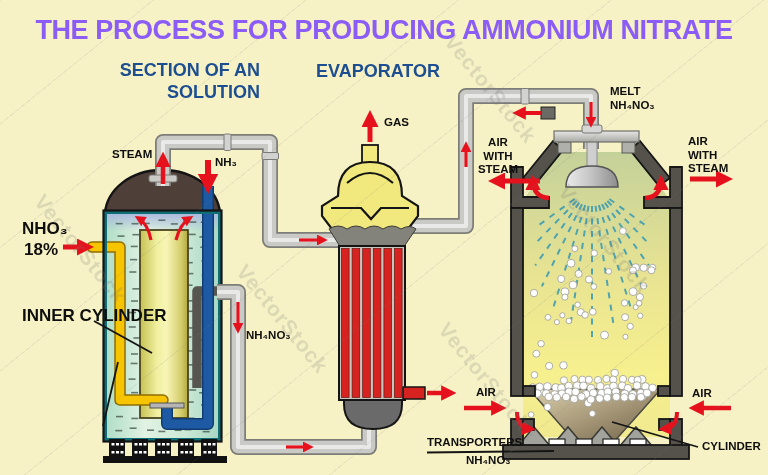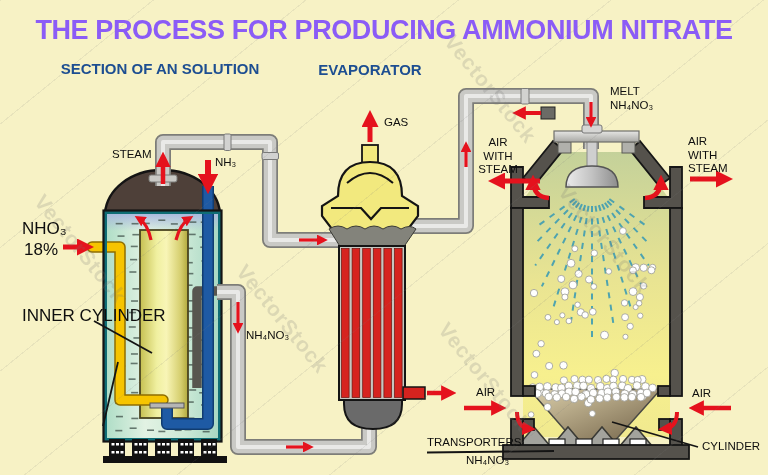--- a/index.html
+++ b/index.html
@@ -1,24 +1,24 @@
 <!DOCTYPE html>
 <html><head>
 <meta charset="utf-8">
 <style>
   html,body{margin:0;padding:0;}
   .canvas{position:relative;width:768px;height:475px;background:#f7f2c5;overflow:hidden;
           font-family:"Liberation Sans","DejaVu Sans",sans-serif;}
   .lines{position:absolute;inset:0;background:repeating-linear-gradient(141deg,rgba(120,120,120,.12) 0 1px,transparent 1px 96px);pointer-events:none;}
   .wm{position:absolute;color:rgba(115,115,115,.20);font-weight:bold;font-size:21px;letter-spacing:1px;
       transform:rotate(51deg);transform-origin:0 0;white-space:nowrap;pointer-events:none;}
-  .lbl{position:absolute;font-weight:normal;font-size:11.5px;color:#0e0e0e;line-height:1.18;white-space:nowrap;}
+  .lbl{position:absolute;font-weight:bold;font-size:11.5px;color:#0e0e0e;line-height:1.18;white-space:nowrap;}
   .title{position:absolute;left:0;right:0;top:15px;text-align:center;font-weight:bold;font-size:27px;
          letter-spacing:-0.4px;color:#8b5cf6;}
-  .hdr{position:absolute;font-weight:bold;font-size:15px;color:#1d4e91;text-align:center;line-height:1.2;}
+  .hdr{position:absolute;font-weight:bold;font-size:18px;color:#1d4e91;text-align:right;line-height:1.2;}
   .big{font-size:17px;}
   .ctr{text-align:center;}
   svg{position:absolute;left:0;top:0;}
 </style>
 </head>
 <body>
 
 <div class="canvas">
 
   <svg id="diag" width="768" height="475" viewBox="0 0 768 475">

